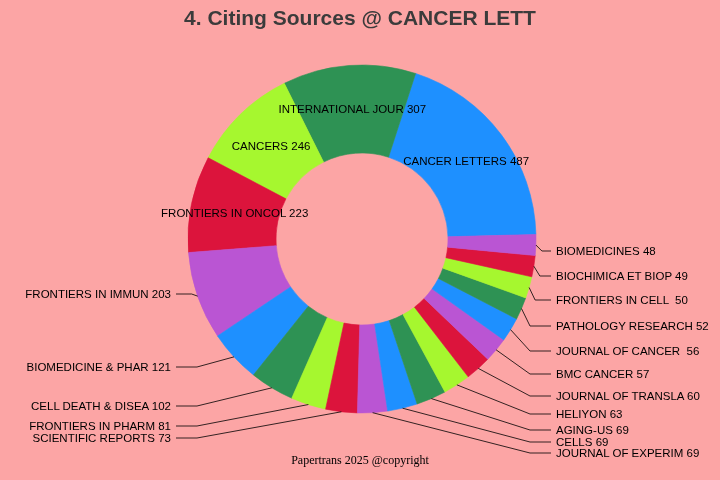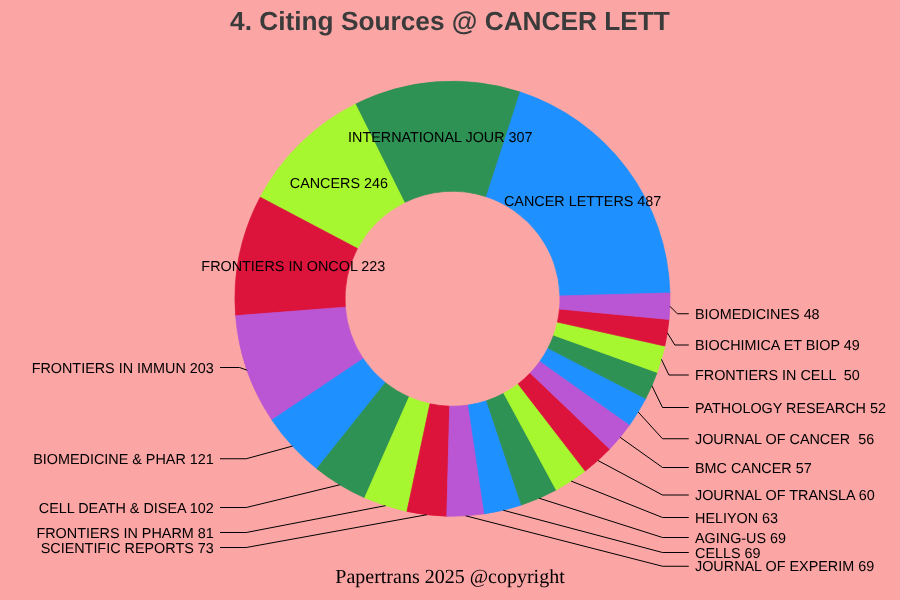--- a/index.html
+++ b/index.html
@@ -2,21 +2,21 @@
 <html><head>
 <meta charset="utf-8">
 <style>
   html,body{margin:0;padding:0;background:#fff;}
   #page{position:relative;width:720px;height:480px;background:#fca5a5;overflow:hidden;
         font-family:"Liberation Sans",sans-serif;}
   #title{position:absolute;top:6px;left:0;width:720px;text-align:center;
          font-size:21px;font-weight:bold;color:#3b3b3b;letter-spacing:0px;}
   #chart-svg{position:absolute;left:0;top:0;}
   #footer{position:absolute;top:453px;left:0;width:720px;text-align:center;
-          font-family:"Liberation Serif",serif;font-size:16px;color:#000;}
+          font-family:"Liberation Serif",serif;font-size:12px;color:#000;}
   svg text{white-space:pre;font-family:"Liberation Sans",sans-serif;font-size:11.5px;fill:#000;}
 </style>
 </head>
 <body>
 
 <div id="page">
   <div id="title">4. Citing Sources @ CANCER LETT</div>
   <svg id="chart-svg" width="720" height="480" viewBox="0 0 720 480">
       <g>
         <path d="M535.940374545747,234.44521099443008 A174,174 0 0 0 415.62074622099055,73.4680829123757 L388.5022079023287,157.18537431301328 A86,86 0 0 1 447.97052994789794,236.74878244552292 Z" fill="#1E90FF" stroke="#1E90FF" stroke-width="0.6"></path>

